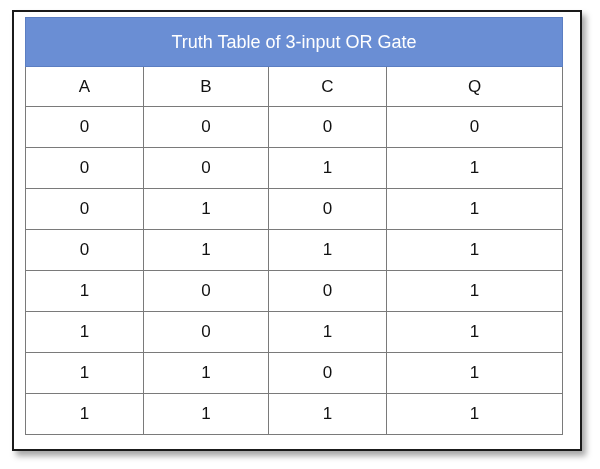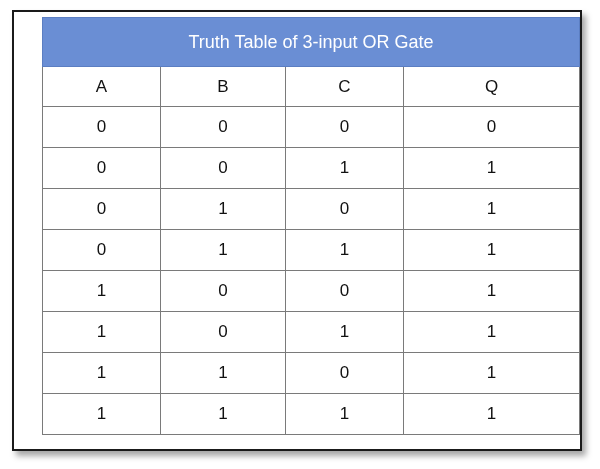--- a/index.html
+++ b/index.html
@@ -15,21 +15,21 @@
       left: 12px;
       top: 10px;
       width: 566px;
       height: 437px;
       border: 2px solid #1a1a1a;
       background: #ffffff;
       box-shadow: 4px 5px 6px rgba(0,0,0,0.35);
     }
     table.truth {
       position: absolute;
-      left: 42px;
+      left: 25px;
       top: 17px;
       border-collapse: collapse;
       font-family: "Liberation Sans", "DejaVu Sans", sans-serif;
       color: #111111;
       table-layout: fixed;
     }
     table.truth td, table.truth th {
       border: 1px solid #7a7a7a;
       text-align: center;
       vertical-align: middle;

